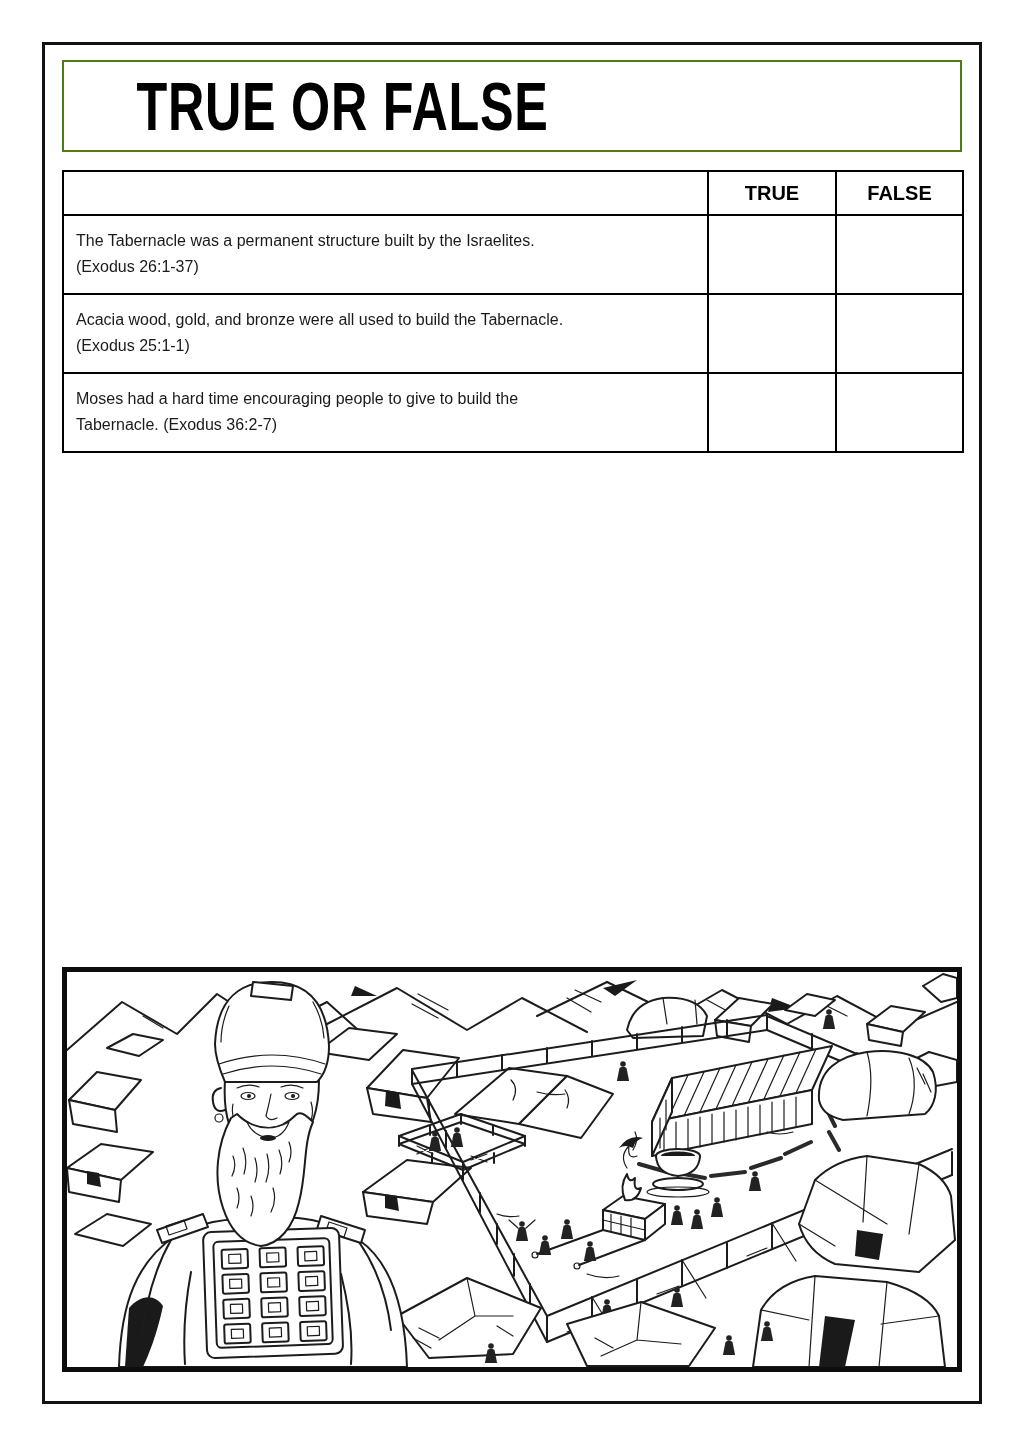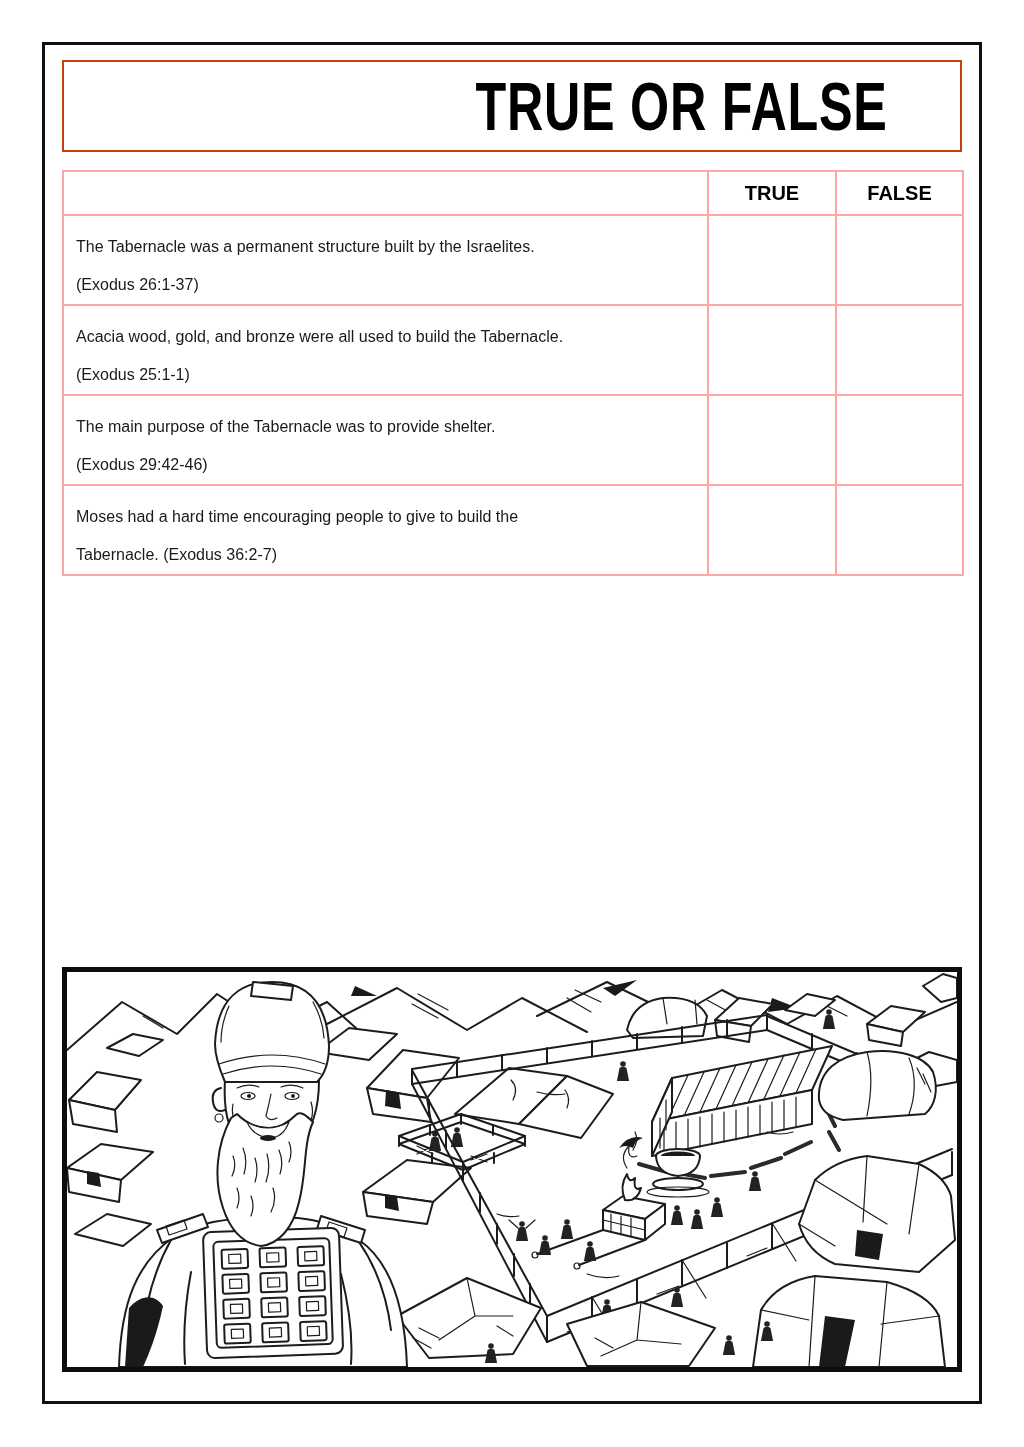--- a/index.html
+++ b/index.html
@@ -1,24 +1,24 @@
 <!DOCTYPE html>
 <html><head>
 <meta charset="utf-8">
 <style>
   * { margin:0; padding:0; box-sizing:border-box; }
   body { background:#fff; font-family:"Liberation Sans", sans-serif; }
   .page { position:relative; width:1024px; height:1447px; background:#fff; overflow:hidden; }
   .outer-border { position:absolute; left:42px; top:42px; width:940px; height:1362px; border:3px solid #111; }
-  .title-box { position:absolute; left:62px; top:60px; width:900px; height:92px; border:2px solid #c2410c; text-align:right; }
+  .title-box { position:absolute; left:62px; top:60px; width:900px; height:92px; border:2px solid #4d7c0f; text-align:left; }
   .title-text { display:inline-block; font-size:68px; font-weight:bold; color:#000; letter-spacing:1px; line-height:88px; transform:scaleX(0.74); transform-origin:center; white-space:nowrap; }
   .quiz-table { position:absolute; left:62px; top:170px; width:900px; border-collapse:collapse; table-layout:fixed; }
-  .quiz-table td, .quiz-table th { border:2px solid #fca5a5; }
+  .quiz-table td, .quiz-table th { border:2px solid #000000; }
   .quiz-table th { height:44px; font-size:20px; font-weight:bold; color:#000; text-align:center; }
-  .quiz-table td.stmt { height:79px; vertical-align:top; padding:12px 14px 0 12px; font-size:16px; line-height:38px; color:#1a1a1a; white-space:pre-line; }
+  .quiz-table td.stmt { height:79px; vertical-align:top; padding:12px 14px 0 12px; font-size:16px; line-height:26px; color:#1a1a1a; white-space:pre-line; }
   .illus-frame { position:absolute; left:62px; top:967px; width:900px; height:405px; border:5px solid #0d0d0d; background:#fff; }
   .footer { position:absolute; left:0; top:1410px; width:100%; text-align:center; font-size:16px; color:#1a1a1a; }
   .ln { stroke:#1c1c1c; fill:none; stroke-width:2; stroke-linecap:round; stroke-linejoin:round; }
   .wh { fill:#fff; }
   .dk { fill:#1a1a1a; stroke:none; }
   .thin { stroke-width:1.2; }
 </style>
 </head>
 <body>
 
@@ -43,26 +43,20 @@
     </tr>
     <tr>
       <td class="stmt">The Tabernacle was a permanent structure built by the Israelites.
 (Exodus 26:1-37)</td>
       <td></td>
       <td></td>
     </tr>
     <tr>
       <td class="stmt">Acacia wood, gold, and bronze were all used to build the Tabernacle.
 (Exodus 25:1-1)</td>
-      <td></td>
-      <td></td>
-    </tr>
-    <tr>
-      <td class="stmt">The main purpose of the Tabernacle was to provide shelter.
-(Exodus 29:42-46)</td>
       <td></td>
       <td></td>
     </tr>
     <tr>
       <td class="stmt">Moses had a hard time encouraging people to give to build the
 Tabernacle. (Exodus 36:2-7)</td>
       <td></td>
       <td></td>
     </tr>
   </tbody>

